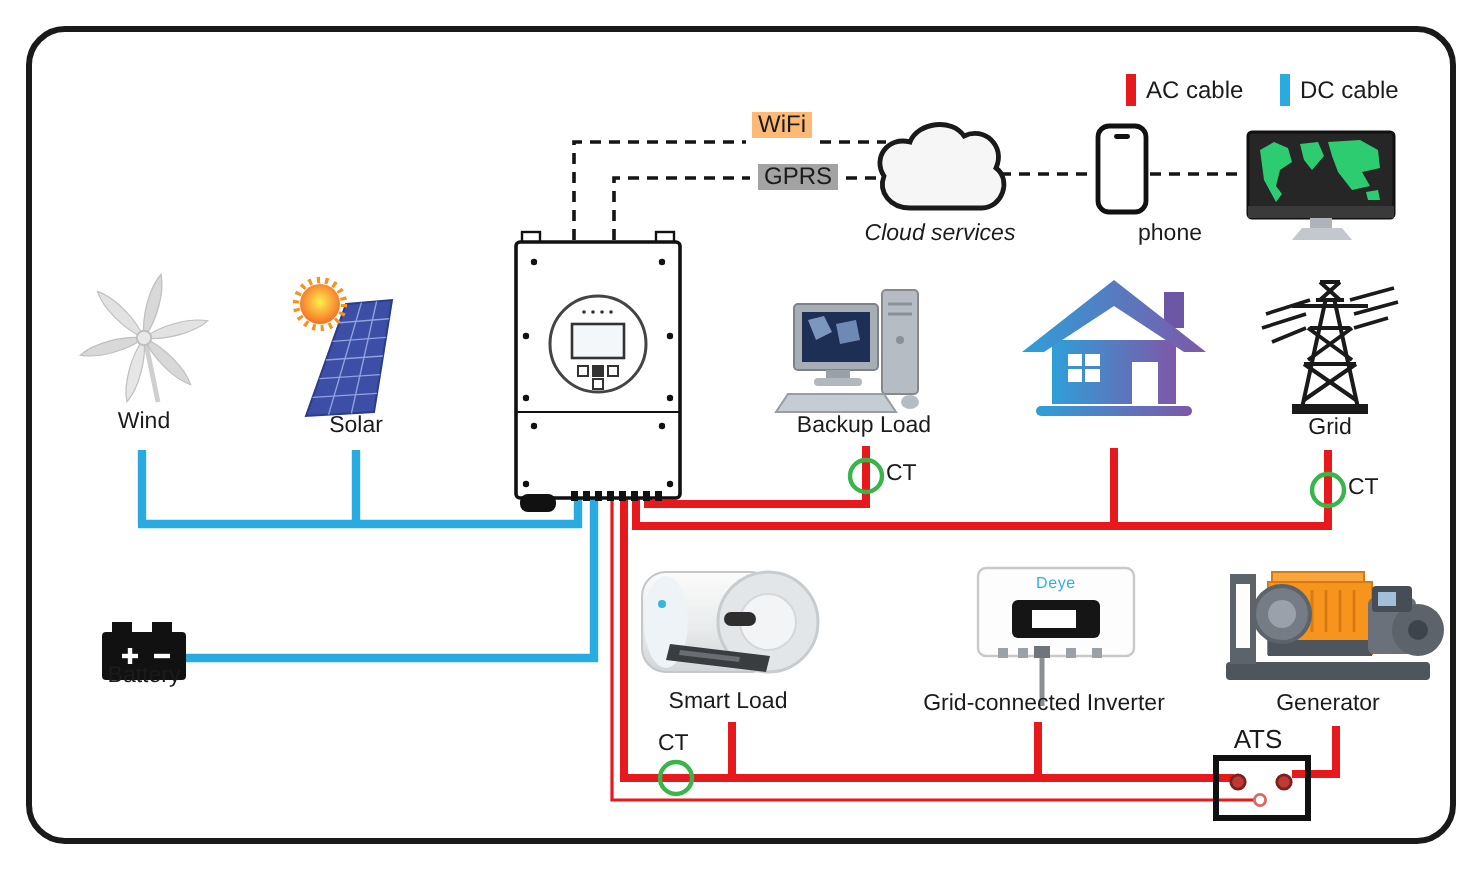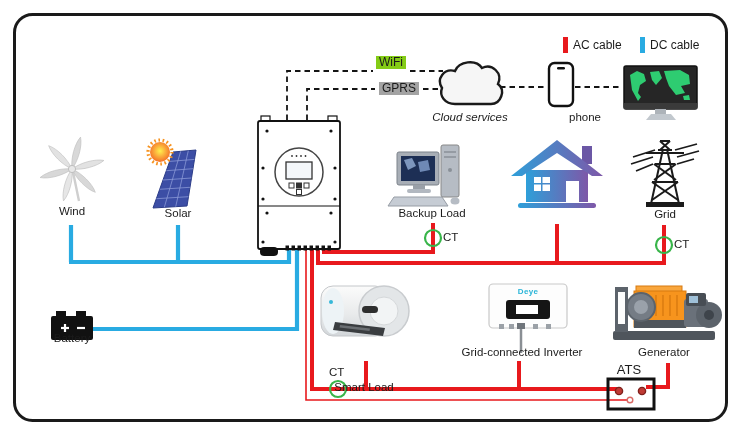--- a/index.html
+++ b/index.html
@@ -4,21 +4,21 @@
 <style>
   html,body{margin:0;padding:0;background:#fff;}
   #stage{position:relative;width:741px;height:436px;background:#fff;overflow:hidden;
          font-family:"Liberation Sans",sans-serif;}
   #stage svg{position:absolute;left:0;top:0;}
   .lbl{position:absolute;font-size:11.5px;color:#1b1b1b;white-space:nowrap;line-height:1.1;}
   .c{transform:translateX(-50%);}
   .s12{font-size:12px;}
   .s13{font-size:13px;}
   .legend-swatch{position:absolute;width:5px;height:16px;}
-  .brand{font-size:8px;font-weight:bold;color:#2ab5d8;letter-spacing:.3px;}
+  .brand{font-size:8px;font-weight:normal;color:#2ab5d8;letter-spacing:.3px;}
   .ac-l{stroke:var(--ac,#e8191d);stroke-width:4;fill:none;}
   .ac-thin{stroke:var(--ac,#e8191d);stroke-width:1.6;fill:none;}
   .dc-l{stroke:var(--dc,#29abe2);stroke-width:4.2;fill:none;}
   .dash{stroke:#151515;stroke-width:1.8;fill:none;stroke-dasharray:5.5 4;}
   .ctc{stroke:var(--ct,#39b54a);stroke-width:2.2;fill:none;}
 </style>
 </head>
 <body>
 
 <div id="stage">
@@ -288,31 +288,31 @@
     <rect x="686" y="293" width="20" height="13" rx="2" fill="#474d54"></rect>
     <rect x="689" y="296" width="9" height="7" fill="#9fc0d8"></rect>
   </g>
 </svg>
 
 <div class="legend-swatch" style="left: 563px; top: 37px; background: rgb(232, 25, 29);"></div>
 <div class="lbl s12" style="left:573px;top:39px;">AC cable</div>
 <div class="legend-swatch" style="left: 640px; top: 37px; background: rgb(41, 171, 226);"></div>
 <div class="lbl s12" style="left:650px;top:39px;">DC cable</div>
 
-<div class="lbl s12 c" style="left:391px;top:56px;background:#84cc16;padding:0 3px;">WiFi</div>
+<div class="lbl s12 c" style="left:391px;top:56px;background:#fdba74;padding:0 3px;">WiFi</div>
 <div class="lbl s12 c" style="left:399px;top:82px;background:#a3a3a3;padding:0 3px;">GPRS</div>
 <div class="lbl c" style="left:470px;top:111px;font-style:italic;">Cloud services</div>
 <div class="lbl c" style="left:561px;top:111px;margin-left:24px;">phone</div>
 
 <div class="lbl c" style="left:72px;top:205px;">Wind</div>
 <div class="lbl c" style="left:178px;top:207px;">Solar</div>
 <div class="lbl c" style="left:72px;top:332px;">Battery</div>
 <div class="lbl c" style="left:432px;top:207px;">Backup Load</div>
 <div class="lbl c" style="left:665px;top:208px;">Grid</div>
-<div class="lbl c" style="left:364px;top:345px;margin-top:36px;">Smart Load</div>
+<div class="lbl c" style="left:364px;top:345px;">Smart Load</div>
 <div class="lbl c" style="left:522px;top:346px;">Grid-connected Inverter</div>
 <div class="lbl c brand" style="left:528px;top:288px;">Deye</div>
 <div class="lbl c" style="left:664px;top:346px;">Generator</div>
 <div class="lbl s13 c" style="left:629px;top:363px;">ATS</div>
 
 <div class="lbl" style="left:443px;top:231px;">CT</div>
 <div class="lbl" style="left:674px;top:238px;">CT</div>
 <div class="lbl" style="left:329px;top:366px;">CT</div>
 
 </div>

